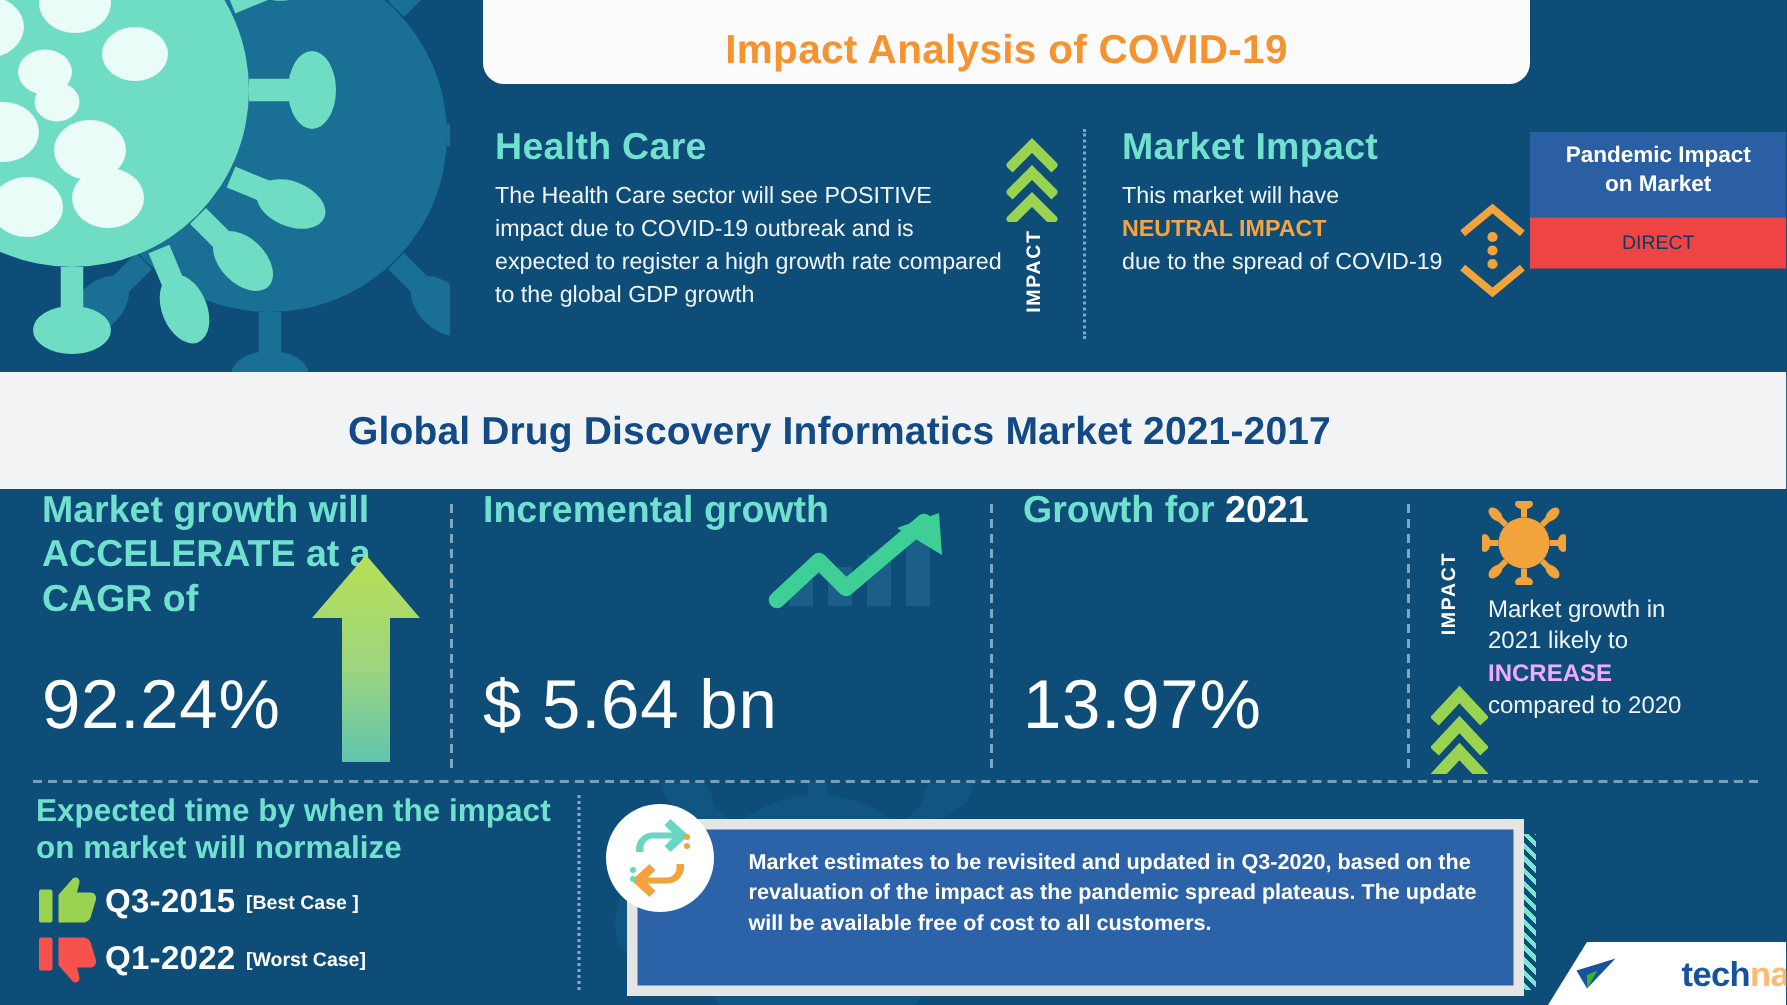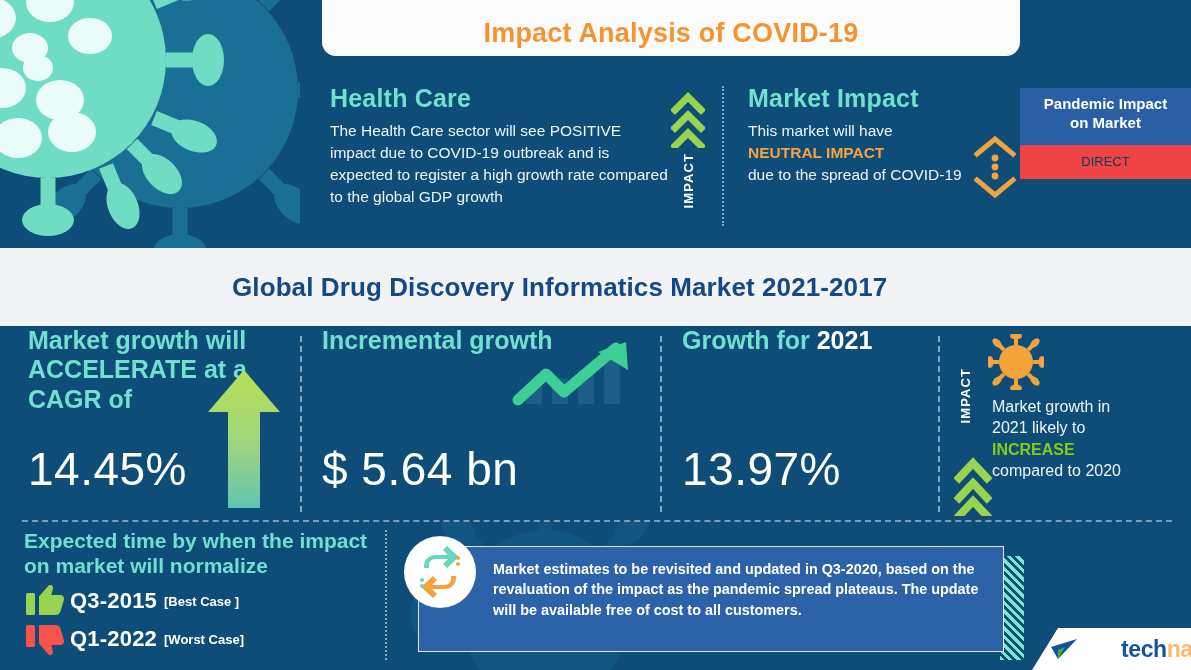--- a/index.html
+++ b/index.html
@@ -102,41 +102,41 @@
   
   .impact-right{position:absolute;left:952px;top:332px;width:239px;height:190px;}
   .ir-vtext{
     position:absolute;left:6px;top:36px;
     writing-mode:vertical-rl;transform:rotate(180deg);
     color:#ffffff;font-size:13px;font-weight:bold;letter-spacing:1.1px;
   }
   .ir-chev{position:absolute;left:2px;top:122px;}
   .ir-virus{position:absolute;left:36px;top:2px;width:56px;height:56px;}
   .ir-text{position:absolute;left:40px;top:64px;width:196px;color:#eef4f8;font-size:16px;line-height:1.33;}
-  .ir-text b{color:#84cc16;font-weight:bold;}
+  .ir-text b{color:#f0abfc;font-weight:bold;}
 
   
   .hdash{position:absolute;left:22px;top:520px;width:1150px;border-top:2px dashed #a7c4d8;opacity:.7;}
 
   
   .normalize{position:absolute;left:24px;top:528px;width:350px;}
   .normalize h3{margin:0 0 6px 0;font-size:21px;font-weight:bold;color:#72e0cf;line-height:1.2;}
   .nrow{display:flex;align-items:center;margin-top:4px;}
   .nrow .ico{width:46px;height:34px;flex:0 0 46px;}
   .nrow .q{color:#ffffff;font-size:22px;font-weight:bold;letter-spacing:.2px;}
   .nrow .case{color:#ffffff;font-size:13px;font-weight:bold;margin-left:7px;}
 
   .vdash-bottom{position:absolute;left:385px;top:530px;height:130px;border-left:2px dotted #a7c4d8;opacity:.8;}
 
   
   .note-hatch{position:absolute;left:1000px;top:556px;width:24px;height:104px;
     background:repeating-linear-gradient(45deg,#79e6d0 0 3px,#0d4d78 3px 6px);}
   .note{
     position:absolute;left:418px;top:546px;width:584px;height:104px;
-    background:#2c63a8;border:1px solid #e5e5e5;
+    background:#2c63a8;border:7px solid #e5e5e5;
   }
   .note p{margin:0;padding:12px 14px 0 74px;color:#ffffff;font-size:14.4px;line-height:1.42;font-weight:bold;}
   .note-icon{position:absolute;left:404px;top:536px;width:72px;height:72px;border-radius:50%;background:#ffffff;}
 
   
   .logo-plate{
     position:absolute;left:1032px;top:628px;width:159px;height:42px;background:#ffffff;
     clip-path:polygon(26px 0,159px 0,159px 42px,0 42px);
   }
   .logo-inner{position:absolute;left:1050px;top:636px;display:flex;align-items:center;}
@@ -313,21 +313,21 @@
     <div class="badge-body">DIRECT</div>
   </div>
 
   <div class="band"></div>
   <div class="band-title">Global Drug Discovery Informatics Market 2021-2017</div>
 
   <div class="stats"></div>
 
   <div class="stat s1">
     <h3>Market growth will ACCELERATE at a CAGR of</h3>
-    <div class="value">14.45%</div>
+    <div class="value">92.24%</div>
   </div>
 
   <svg class="cagr-arrow" viewBox="0 0 76 140">
     <defs>
       <linearGradient id="agrad" x1="0" y1="0" x2="0" y2="1">
         <stop offset="0%" stop-color="#b6e054"></stop>
         <stop offset="55%" stop-color="#9ed47f"></stop>
         <stop offset="100%" stop-color="#5fc5b0"></stop>
       </linearGradient>
     </defs>

